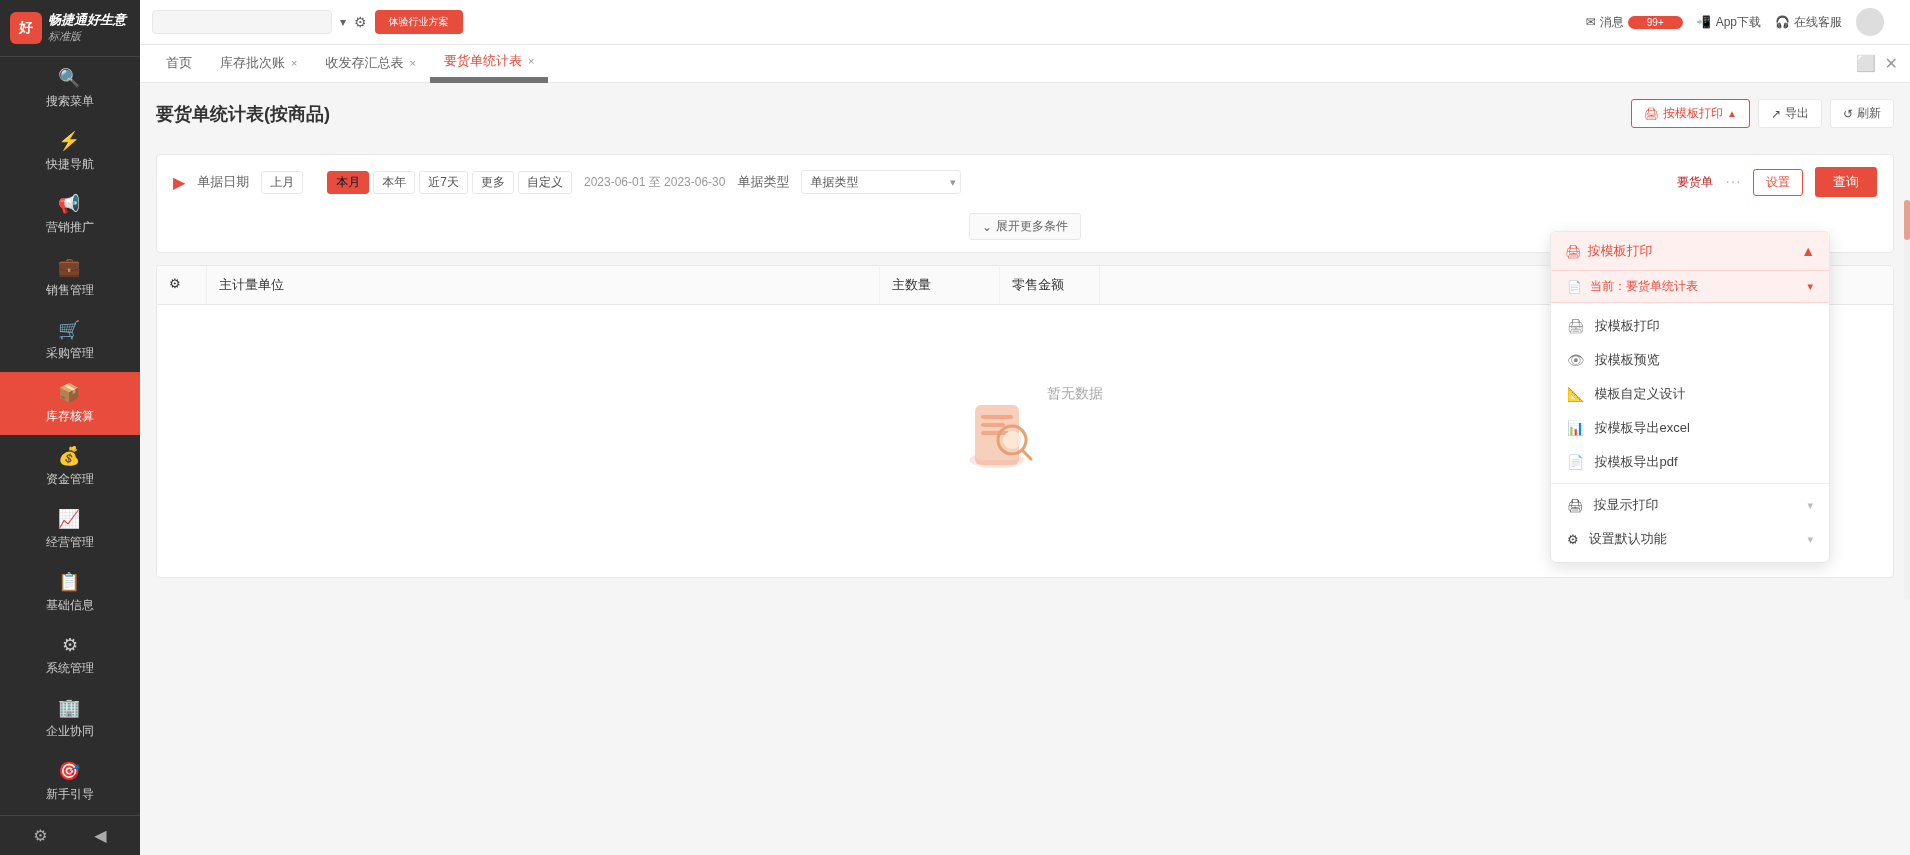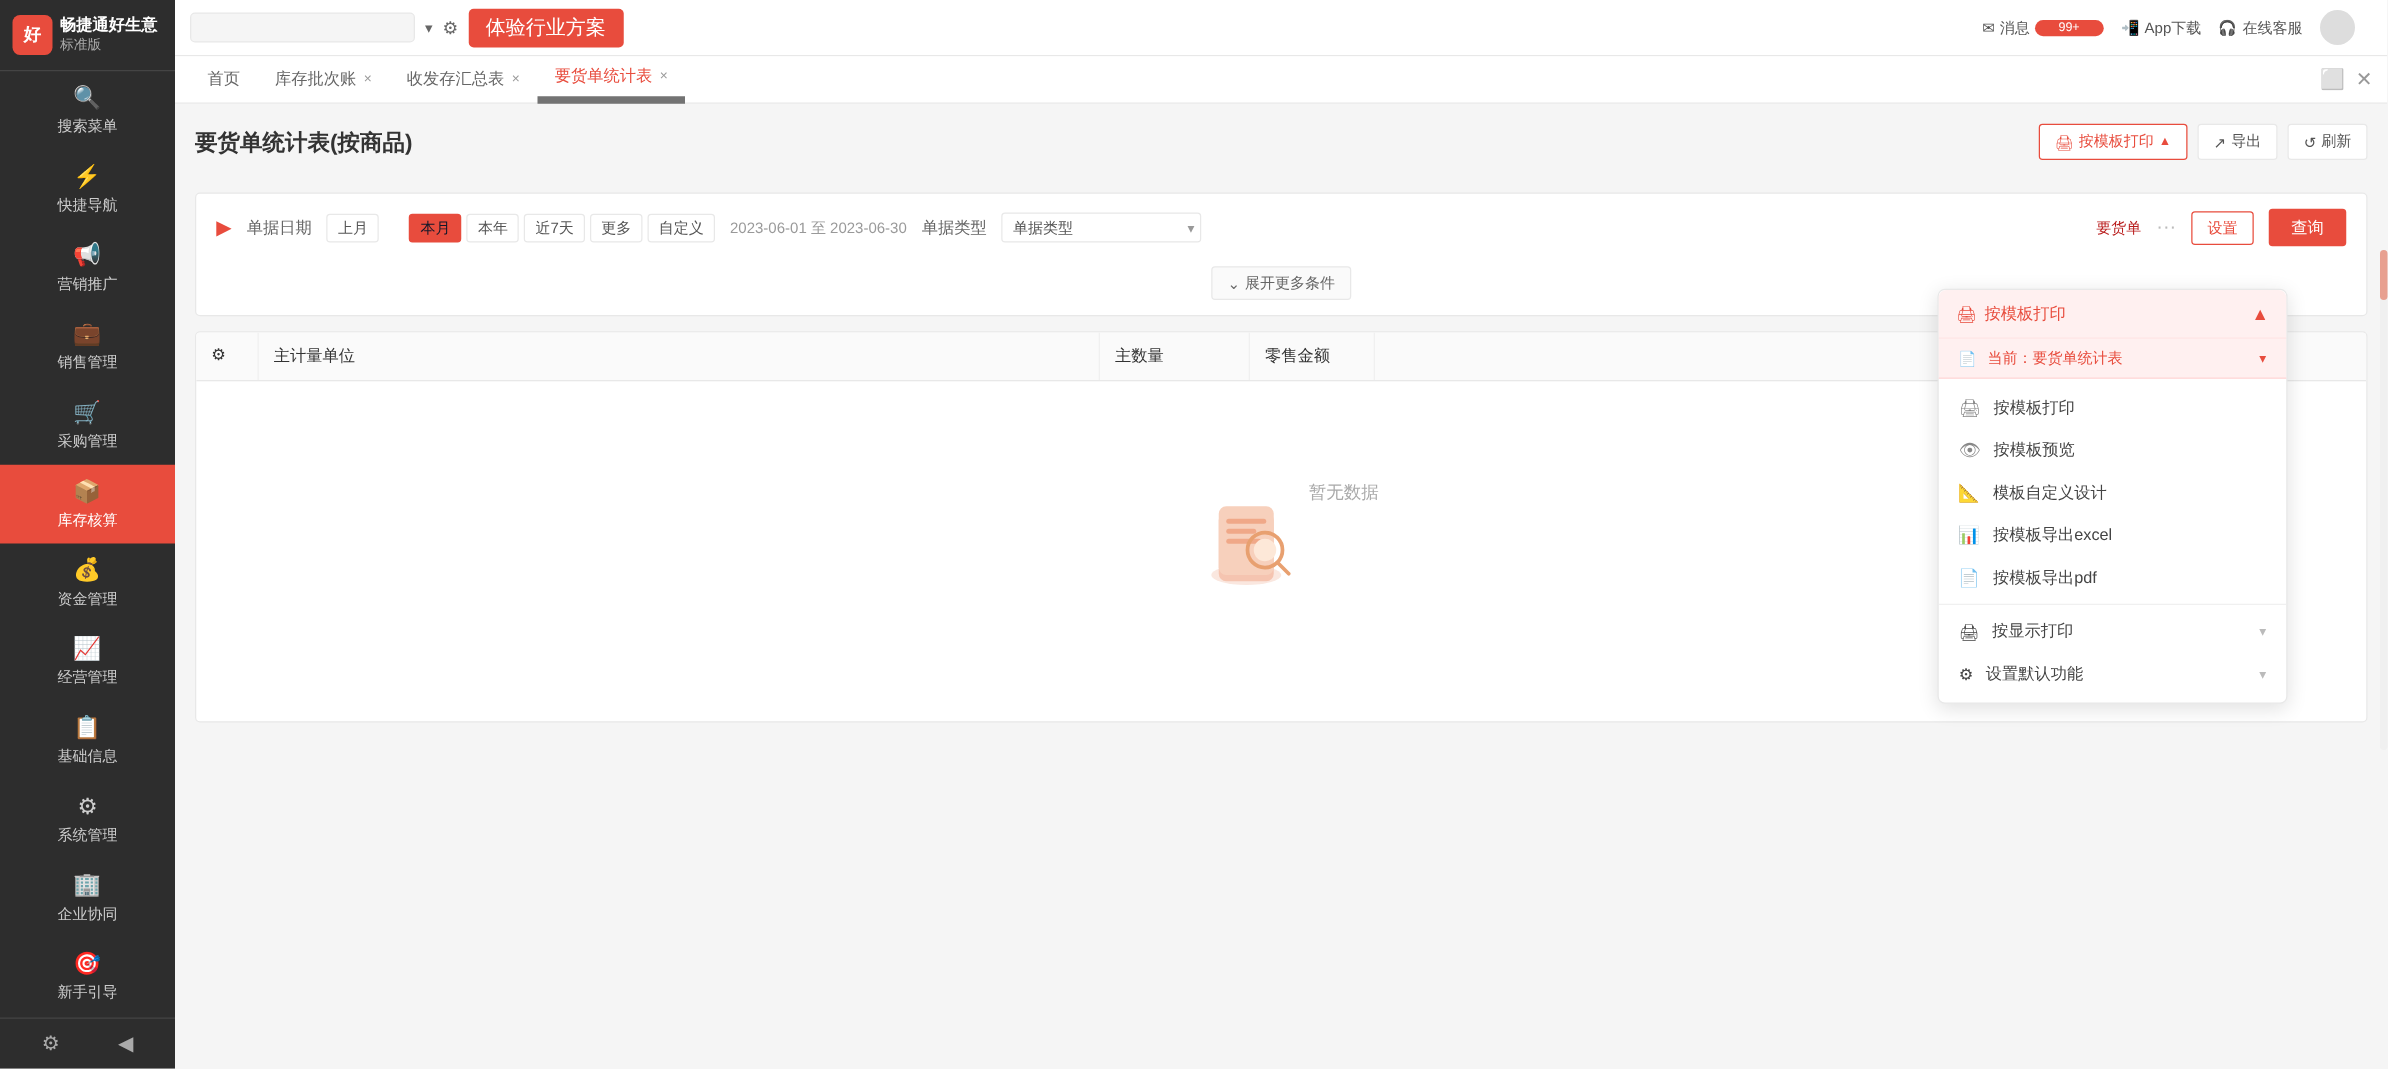--- a/index.html
+++ b/index.html
@@ -21,21 +21,21 @@
       border-bottom: 1px solid #444;
     }
     .sidebar-logo-icon {
       width: 32px; height: 32px;
       background: #e84c3d;
       border-radius: 6px;
       display: flex; align-items: center; justify-content: center;
       color: white; font-size: 14px; font-weight: bold;
       flex-shrink: 0;
     }
-    .sidebar-logo-text { color: white; font-size: 12px; margin-left: 6px; line-height: 1.3; }
+    .sidebar-logo-text { color: white; font-size: 12px; margin-left: 6px; line-height: 1.3; font-style: italic; }
     .sidebar-logo-text .brand { font-size: 13px; font-weight: bold; }
     .sidebar-logo-text .version { color: #aaa; font-size: 11px; }
 
     .sidebar-nav { flex: 1; overflow-y: auto; }
     .sidebar-nav::-webkit-scrollbar { width: 0; }
     .sidebar-item {
       display: flex;
       flex-direction: column;
       align-items: center;
       padding: 10px 0;
@@ -78,21 +78,21 @@
       width: 180px;
     }
     .topbar-dropdown { color: #666; cursor: pointer; font-size: 12px; }
     .topbar-gear { color: #666; cursor: pointer; font-size: 14px; }
     .topbar-trial {
       background: #e84c3d;
       color: white;
       border: none;
       border-radius: 4px;
       padding: 5px 14px;
-      font-size: 16px;
+      font-size: 10px;
       cursor: pointer;
     }
     .topbar-spacer { flex: 1; }
     .topbar-action { display: flex; align-items: center; gap: 14px; }
     .topbar-action-item { display: flex; align-items: center; gap: 4px; color: #555; cursor: pointer; font-size: 12px; }
     .topbar-badge {
       background: #e84c3d;
       color: white;
       border-radius: 10px;
       padding: 1px 19px;

